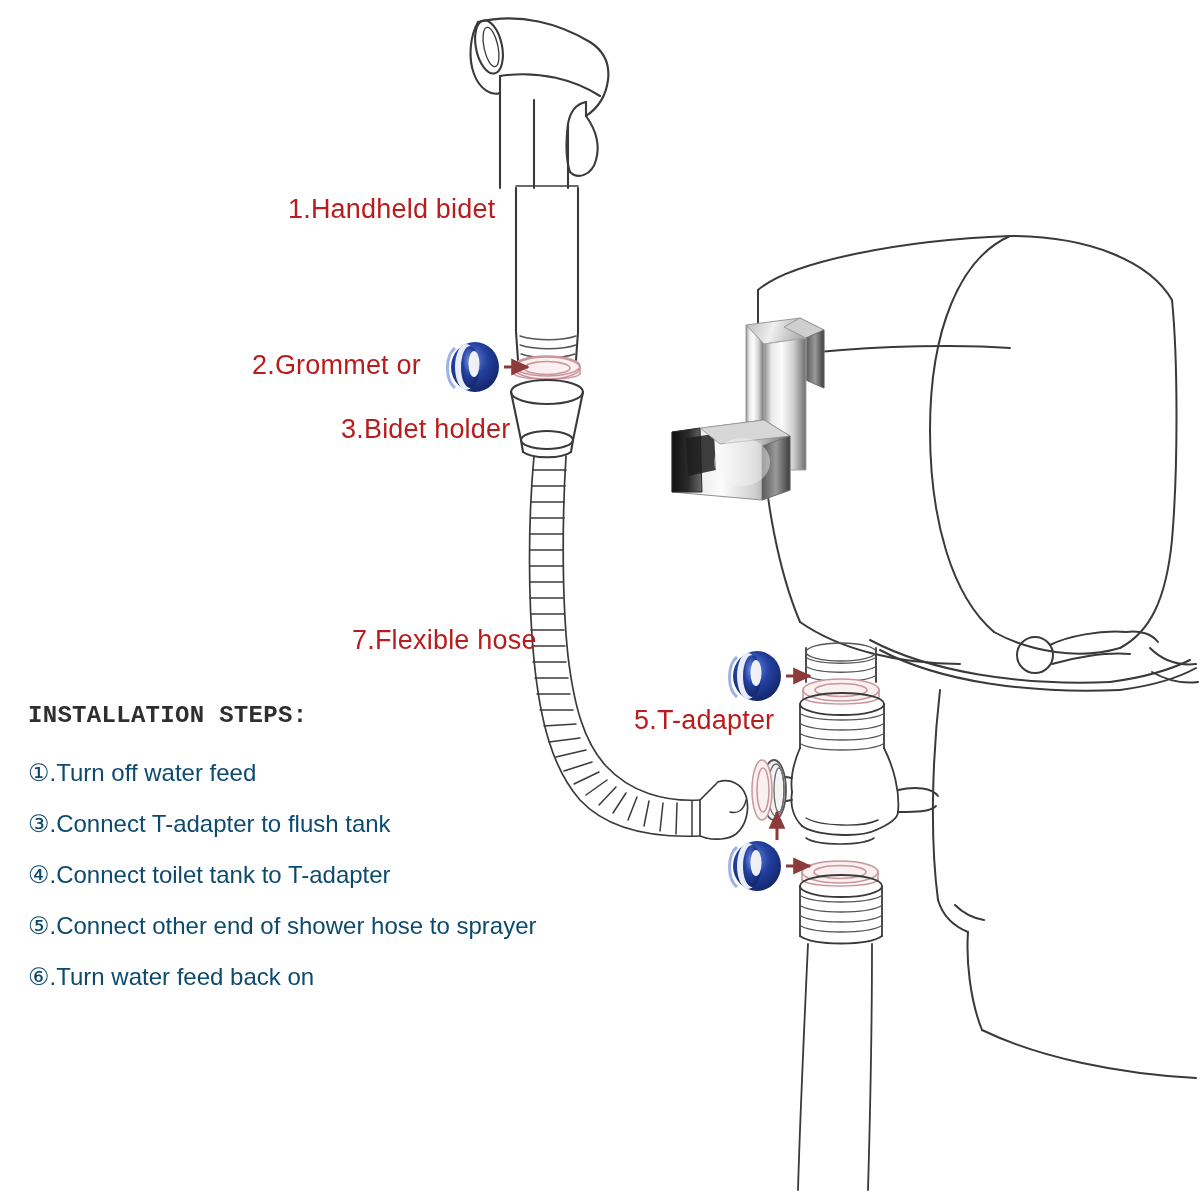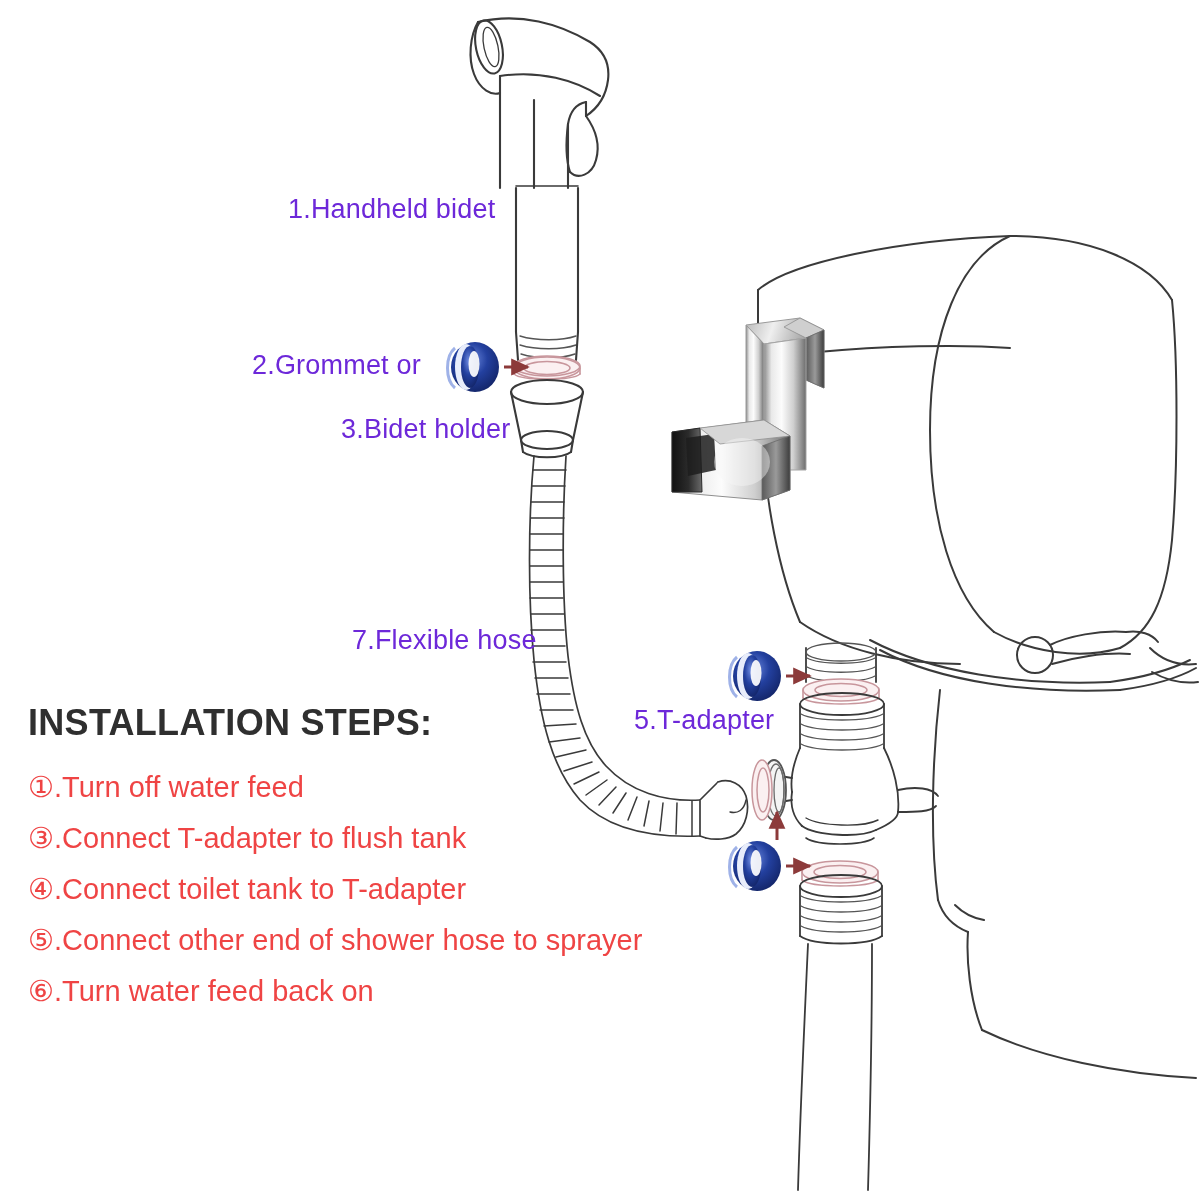--- a/index.html
+++ b/index.html
@@ -9,50 +9,51 @@
     font-family:"Liberation Sans","DejaVu Sans",sans-serif;
     overflow:hidden;
     position:relative;
   }
   #stage{position:relative;width:1200px;height:1200px;}
   svg.diagram{position:absolute;left:0;top:0;width:1200px;height:1200px;}
 
   
   .part-label{
     position:absolute;
-    color:#6d28d9;
+    color:#b91c1c;
     font-size:27px;
     letter-spacing:.2px;
     white-space:nowrap;
   }
   #lbl-handheld{left:288px;top:194px;}
   #lbl-grommet{left:252px;top:350px;}
   #lbl-holder{left:341px;top:414px;}
   #lbl-hose{left:352px;top:625px;}
   #lbl-tadapter{left:634px;top:705px;text-align:center;}
 
   #steps{
     position:absolute;
     left:28px;top:702px;
     width:660px;
     color:#4a4a4a;
   }
   #steps .steps-title{
-    font-size:36px;
+    font-size:24px;
     font-weight:bold;
     color:#2f2f2f;
     letter-spacing:.3px;
     margin:0 0 18px 0;
     white-space:nowrap;
+    font-family:Liberation Mono, monospace;
   }
   #steps ol{list-style:none;margin:0;padding:0;}
   #steps li{
-    font-size:29px;
+    font-size:24px;
     line-height:51px;
-    color:#ef4444;
+    color:#0c4a6e;
     white-space:nowrap;
   }
   #steps li .cont{display:block;padding-left:36px;white-space:nowrap;}
 </style>
 </head>
 <body>
 
 <div id="stage">
 
   <svg class="diagram" viewBox="0 0 1200 1200" xmlns="http://www.w3.org/2000/svg">

